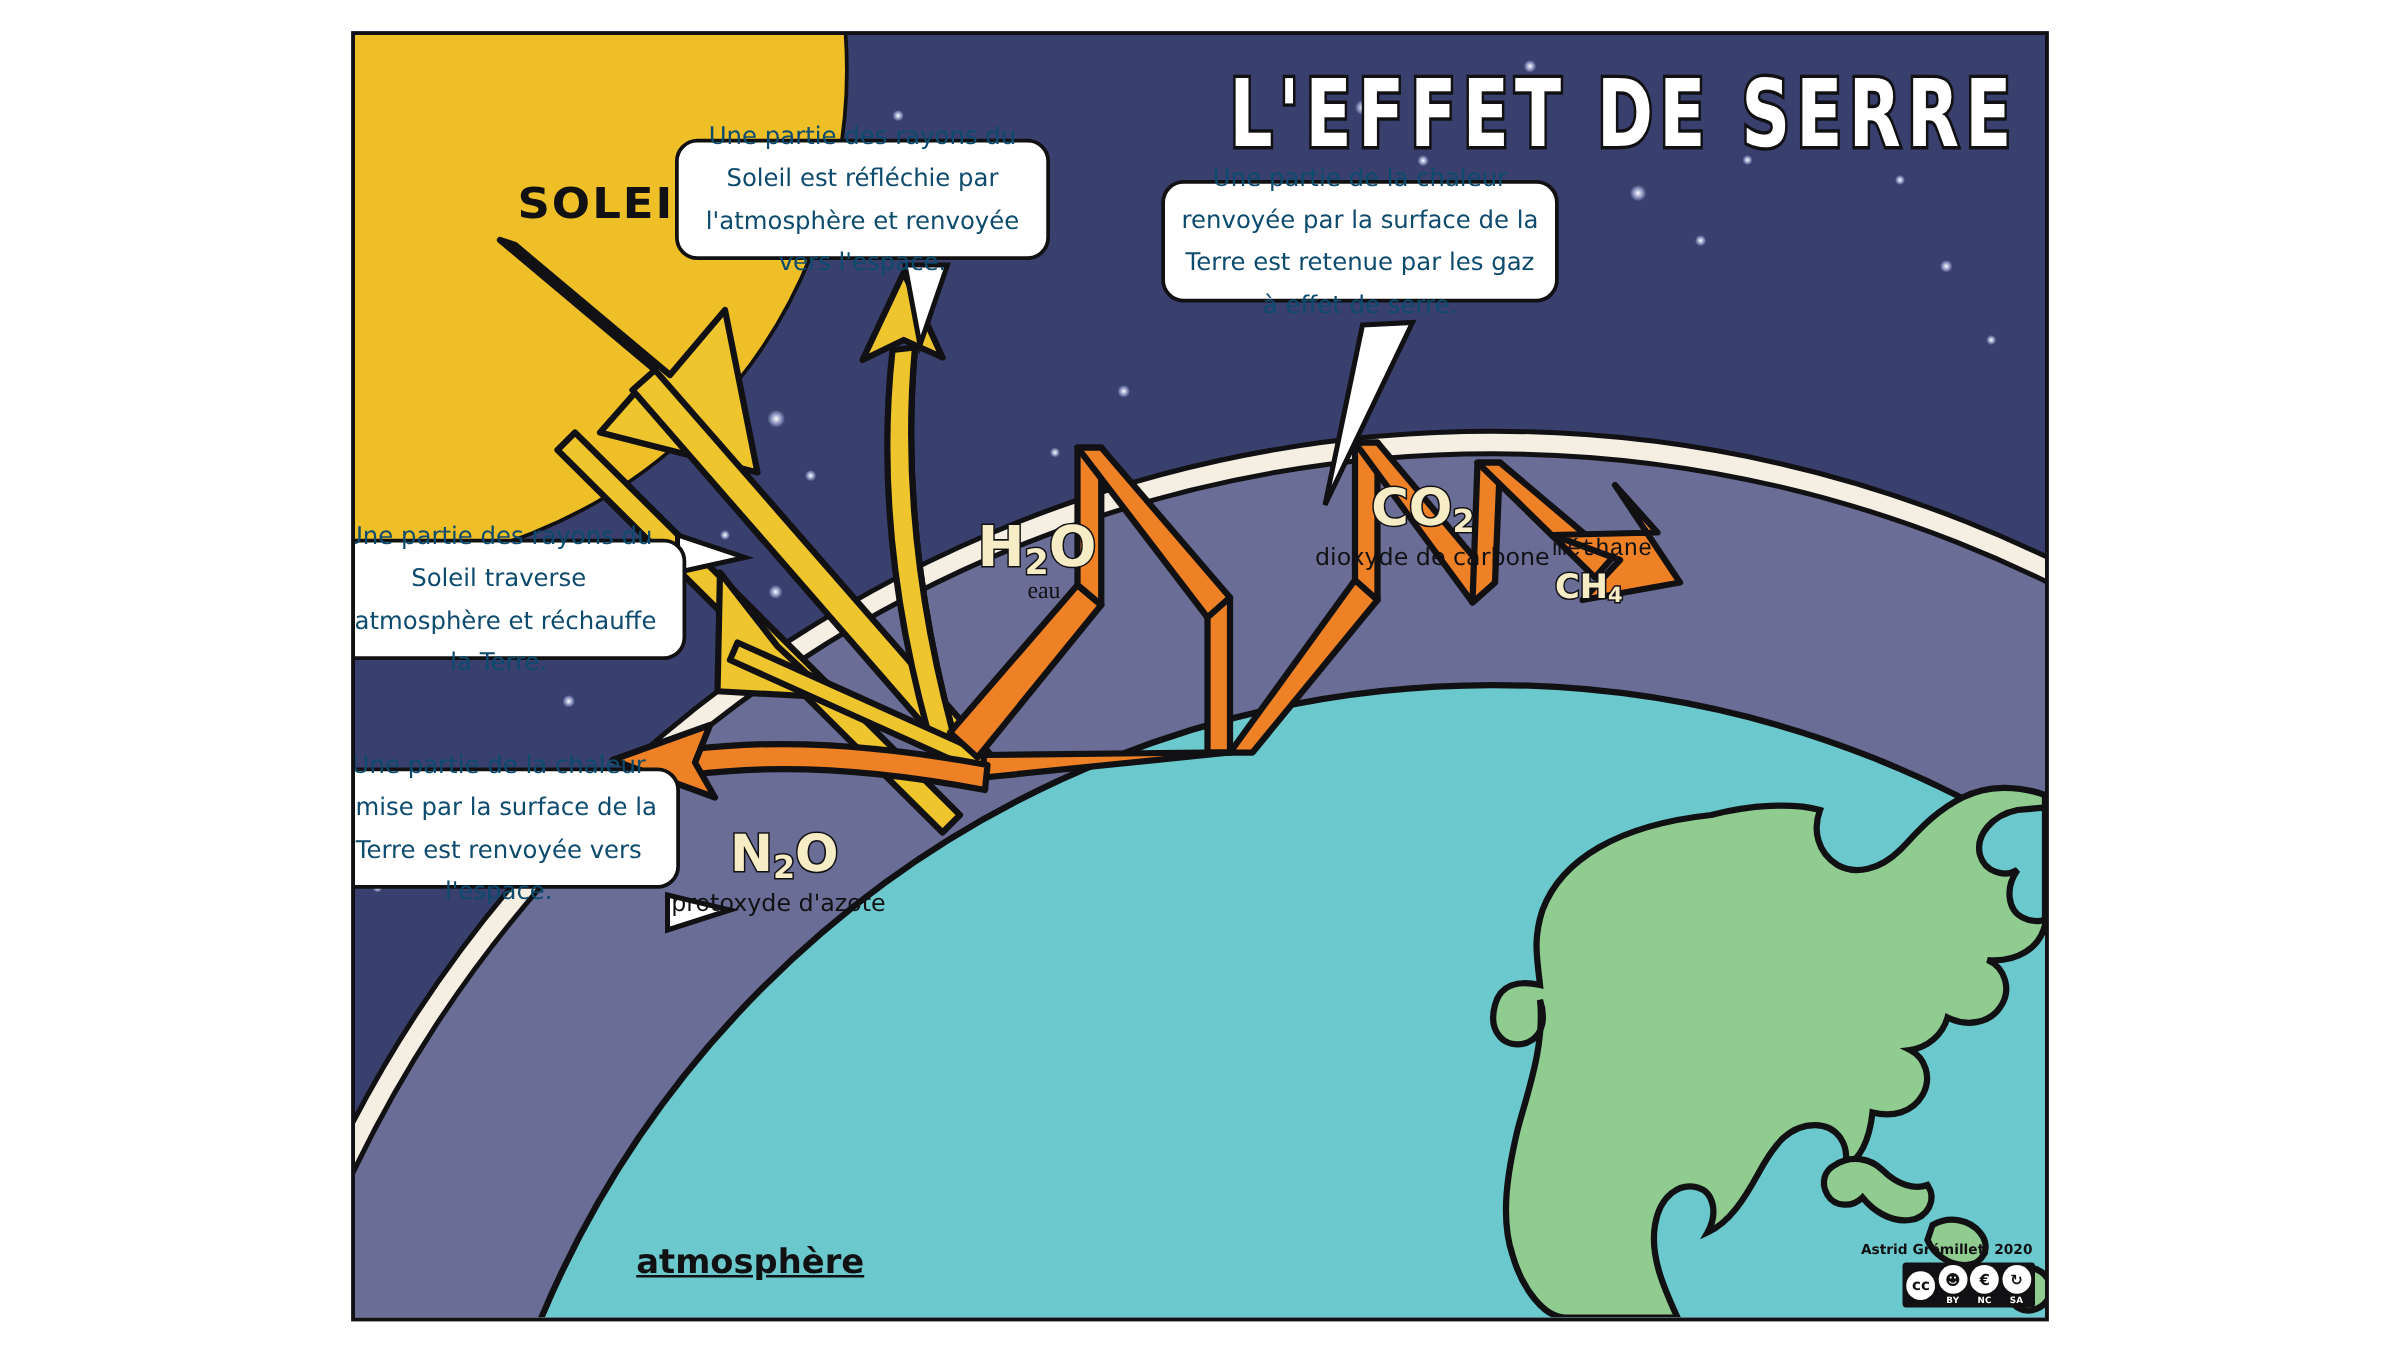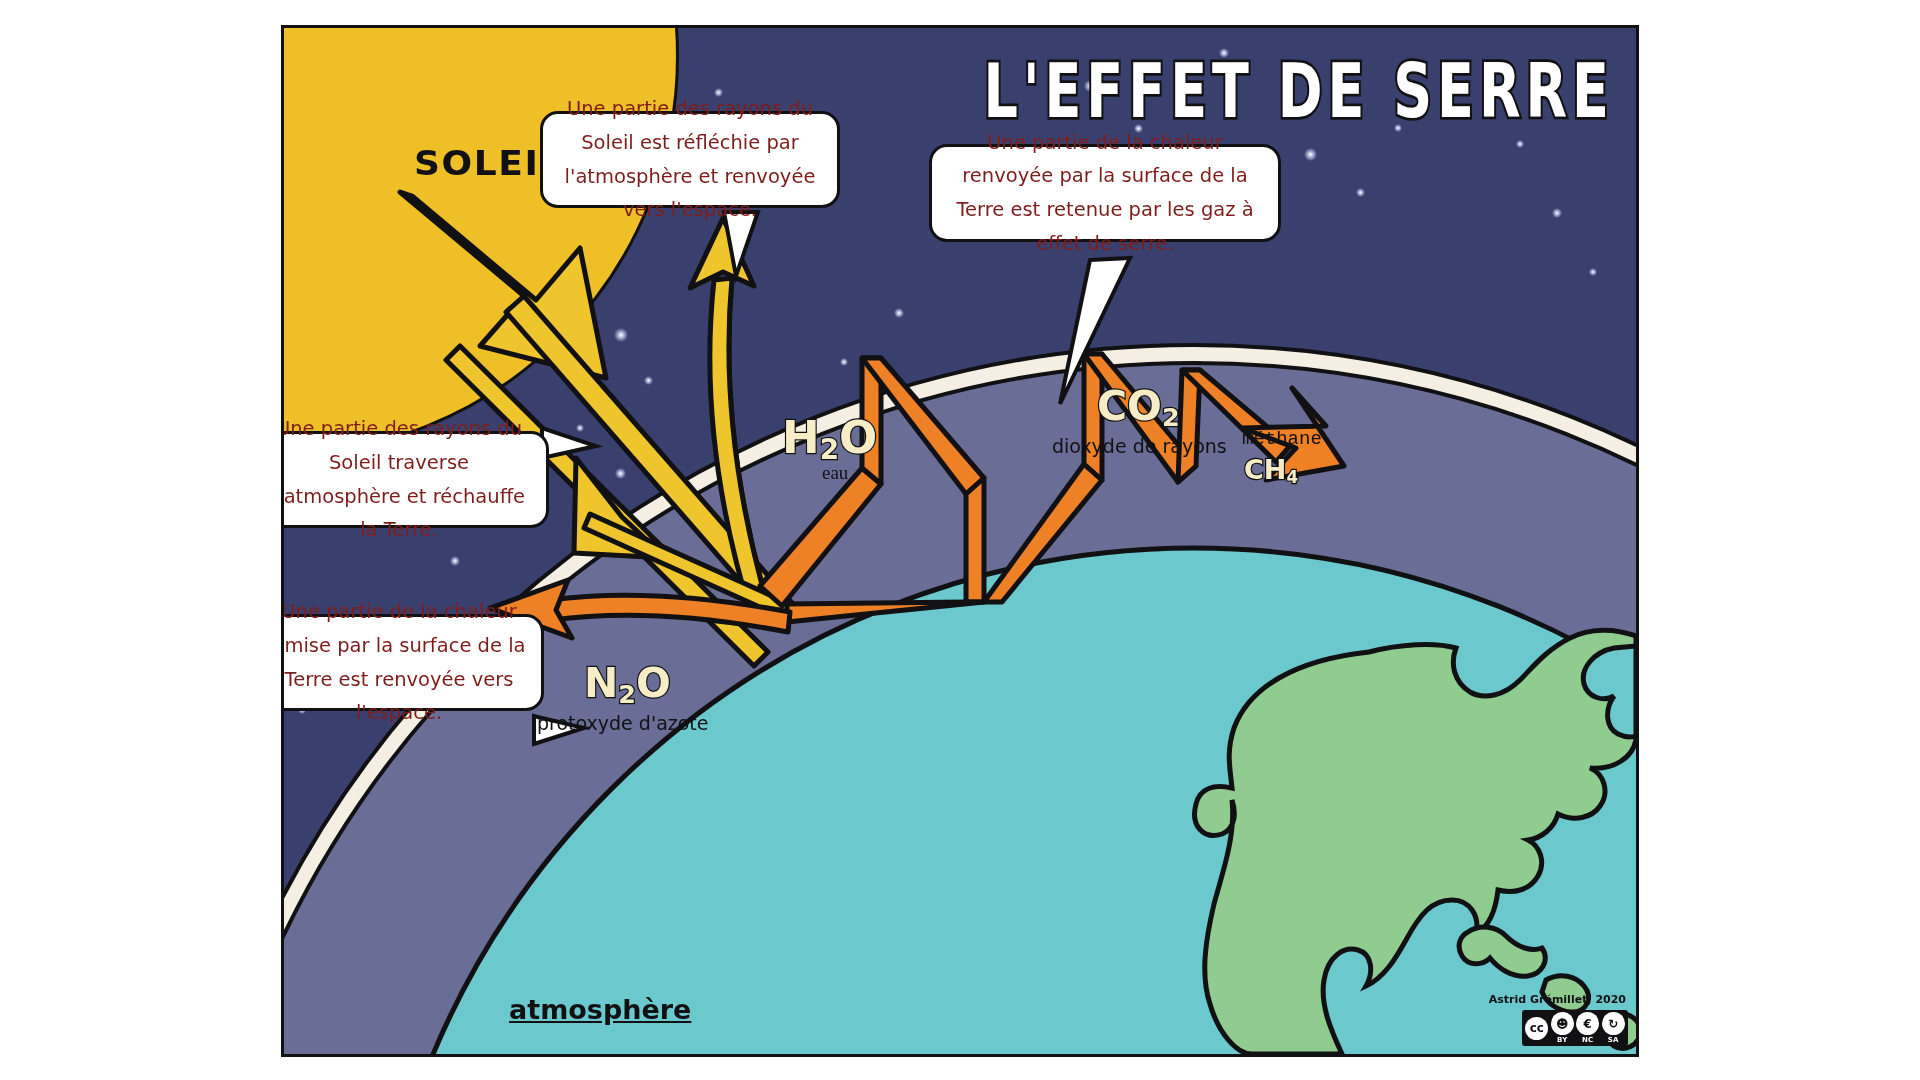--- a/index.html
+++ b/index.html
@@ -37,21 +37,21 @@
   
   #title{position:absolute;right:22px;top:20px;font-family:"DejaVu Sans",sans-serif;
          font-weight:bold;font-size:54px;letter-spacing:5px;color:#ffffff;
          -webkit-text-stroke:4px #111114;paint-order:stroke fill;
          transform:scaleY(1.38);transform-origin:right top;white-space:nowrap;}
 
   
   .bubble{position:absolute;background:#ffffff;border:3px solid #111114;border-radius:18px;
           box-sizing:border-box;display:flex;align-items:center;justify-content:center;}
   .bubble p{margin:0;text-align:center;font-family:"DejaVu Sans",sans-serif;
-            font-size:19.5px;line-height:1.72;color:#7f1d1d;padding:0 12px;}
+            font-size:19.5px;line-height:1.72;color:#0c4a6e;padding:0 12px;}
 
   
   #credit{position:absolute;right:10px;bottom:48px;font-family:"DejaVu Sans",sans-serif;
           font-size:11px;color:#111114;white-space:nowrap;font-weight:bold;}
   #cc{position:absolute;right:8px;bottom:8px;width:106px;height:36px;background:#111114;
       border-radius:3px;display:flex;align-items:center;justify-content:space-around;padding:0 2px;box-sizing:border-box;}
   #cc .cc-ico{width:23px;height:23px;border-radius:50%;background:#ffffff;color:#111114;
               display:flex;align-items:center;justify-content:center;font-size:12px;font-weight:bold;
               font-family:"DejaVu Sans",sans-serif;line-height:1;}
   #cc .cc-cell{display:flex;flex-direction:column;align-items:center;justify-content:center;}
@@ -211,37 +211,37 @@
       <path fill="#ffffff" stroke="#111114" stroke-width="4" d="M806 232 L846 230 L776 376 Z"></path>
       <path fill="#ffffff" stroke="#111114" stroke-width="4" d="M258 400 L258 430 L312 418 Z"></path>
       <path fill="#ffffff" stroke="#111114" stroke-width="4" d="M250 688 L250 716 L300 700 Z"></path>
     </g>
   </svg>
 
   <div class="formula" style="left:498px;top:387px;font-size:45px;">H<sub>2</sub>O</div>
   <div class="gname" style="left:538px;top:434px;font-family:Liberation Serif, serif;">eau</div>
 
   <div class="formula" style="left:813px;top:358px;font-size:41px;">CO<sub>2</sub></div>
-  <div class="gname" style="left:768px;top:407px;">dioxyde de rayons</div>
+  <div class="gname" style="left:768px;top:407px;">dioxyde de carbone</div>
 
   <div class="gname" style="left:958px;top:400px;font-family:Liberation Mono, monospace;">méthane</div>
   <div class="formula" style="left:960px;top:428px;font-size:27px;">CH<sub>4</sub></div>
 
   <div class="formula" style="left:300px;top:635px;font-size:41px;">N<sub>2</sub>O</div>
   <div class="gname" style="left:253px;top:684px;">protoxyde d'azote</div>
 
   <div id="atmos-label" style="left:225px;top:966px;text-decoration:underline;">atmosphère</div>
 
   <div id="title">L'EFFET DE SERRE</div>
 
   <div class="bubble" style="left:256px;top:83px;width:300px;height:97px;">
     <p>Une partie des rayons du Soleil est réfléchie par l'atmosphère et renvoyée vers l'espace.</p>
   </div>
 
-  <div class="bubble" style="left:645px;top:116px;width:352px;height:98px;">
+  <div class="bubble" style="left:645px;top:116px;width:318px;height:98px;">
     <p>Une partie de la chaleur renvoyée par la surface de la Terre est retenue par les gaz à effet de serre.</p>
   </div>
 
   <div class="bubble" style="left:-35px;top:403px;width:300px;height:97px;">
     <p>Une partie des rayons du Soleil traverse l'atmosphère et réchauffe la Terre.</p>
   </div>
 
   <div class="bubble" style="left:-30px;top:586px;width:290px;height:97px;">
     <p>Une partie de la chaleur émise par la surface de la Terre est renvoyée vers l'espace.</p>
   </div>

